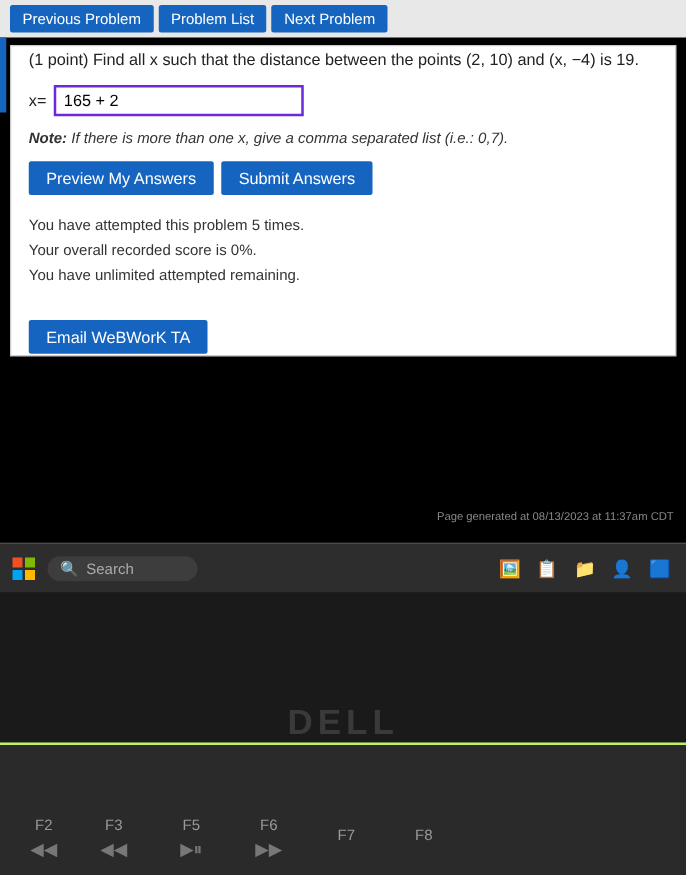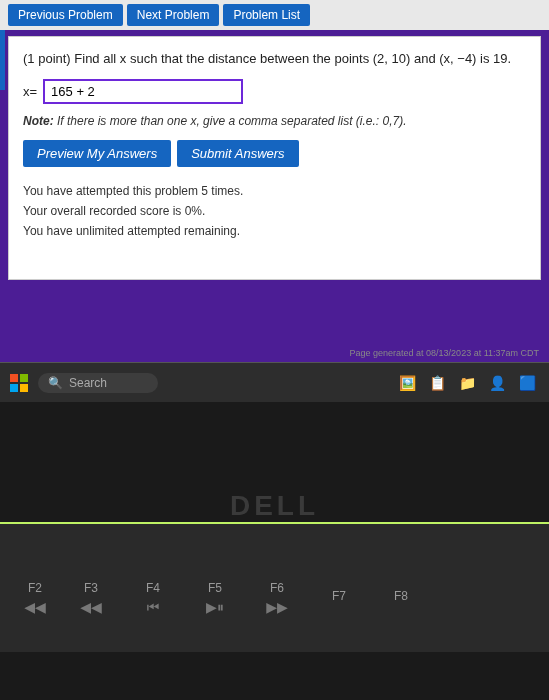--- a/index.html
+++ b/index.html
@@ -6,23 +6,23 @@
     body {
       width: 549px;
       height: 700px;
       overflow: hidden;
       font-family: Arial, sans-serif;
       background: #1a1a1a;
     }
 
     
     .page-area {
-      background: #4c1d95;
+      background: #000000;
       width: 100%;
-      height: 362px;
+      height: 434px;
       position: relative;
     }
 
     
     .top-nav {
       background: #e8e8e8;
       padding: 4px 8px;
       display: flex;
       gap: 4px;
       align-items: center;
@@ -35,21 +35,21 @@
       padding: 4px 10px;
       font-size: 12px;
       cursor: pointer;
       border-radius: 2px;
     }
 
     
     .content-area {
       background: #fff;
       margin: 6px 8px;
-      padding: 12px 14px;
+      padding: 1px 14px;
       border: 1px solid #ccc;
       font-size: 13px;
       color: #222;
     }
 
     .problem-text {
       margin-bottom: 10px;
       line-height: 1.5;
     }
 
@@ -88,21 +88,20 @@
     }
 
     .action-btn {
       background: #1565c0;
       color: #fff;
       border: none;
       padding: 6px 14px;
       font-size: 13px;
       cursor: pointer;
       border-radius: 2px;
-      font-style: italic;
     }
 
     .status-text {
       font-size: 12px;
       color: #333;
       line-height: 1.7;
       margin-bottom: 25px;
     }
 
     .email-btn {
@@ -110,21 +109,21 @@
       color: #fff;
       border: none;
       padding: 6px 14px;
       font-size: 13px;
       cursor: pointer;
       border-radius: 2px;
     }
 
     .page-footer-text {
       position: absolute;
-      bottom: 4px;
+      bottom: 16px;
       right: 10px;
       font-size: 9px;
       color: #888;
     }
 
     
     .taskbar {
       background: #2d2d2d;
       height: 40px;
       display: flex;
@@ -256,22 +255,22 @@
   </style>
 </head>
 <body>
 
 <div class="page-area">
 
   <div class="left-accent"></div>
 
   <div class="top-nav">
     <button class="nav-btn">Previous Problem</button>
+    <button class="nav-btn">Problem List</button>
     <button class="nav-btn">Next Problem</button>
-    <button class="nav-btn">Problem List</button>
   </div>
 
   <div class="content-area">
 
     <div class="problem-text">(1 point) Find all x such that the distance between the points (2, 10) and (x, −4) is 19.</div>
 
     <div class="input-row">
       <span class="input-label">x=</span>
       <input class="answer-input" type="text" value="165 + 2" style="">
     </div>
@@ -285,20 +284,21 @@
       <button class="action-btn">Preview My Answers</button>
       <button class="action-btn">Submit Answers</button>
     </div>
 
     <div class="status-text">
       <div>You have attempted this problem 5 times.</div>
       <div>Your overall recorded score is 0%.</div>
       <div>You have unlimited attempted remaining.</div>
     </div>
 
+    <button class="email-btn">Email WeBWorK TA</button>
 
   </div>
 
   <div class="page-footer-text">Page generated at 08/13/2023 at 11:37am CDT</div>
 </div>
 
 <div class="taskbar">
   <div class="taskbar-windows-icon">
     <span></span>
       <span></span>
@@ -327,24 +327,20 @@
   <div class="fn-key fn-key-first">
     <span class="key-label">F2</span>
     <span class="key-icon">◀◀</span>
   </div>
 
   <div class="fn-key">
     <span class="key-label">F3</span>
     <span class="key-icon">◀◀</span>
   </div>
 
-  <div class="fn-key">
-    <span class="key-label">F4</span>
-    <span class="key-icon">⏮</span>
-  </div>
 
   <div class="fn-key">
     <span class="key-label">F5</span>
     <span class="key-icon">▶⏸</span>
   </div>
 
   <div class="fn-key">
     <span class="key-label">F6</span>
     <span class="key-icon">▶▶</span>
   </div>

